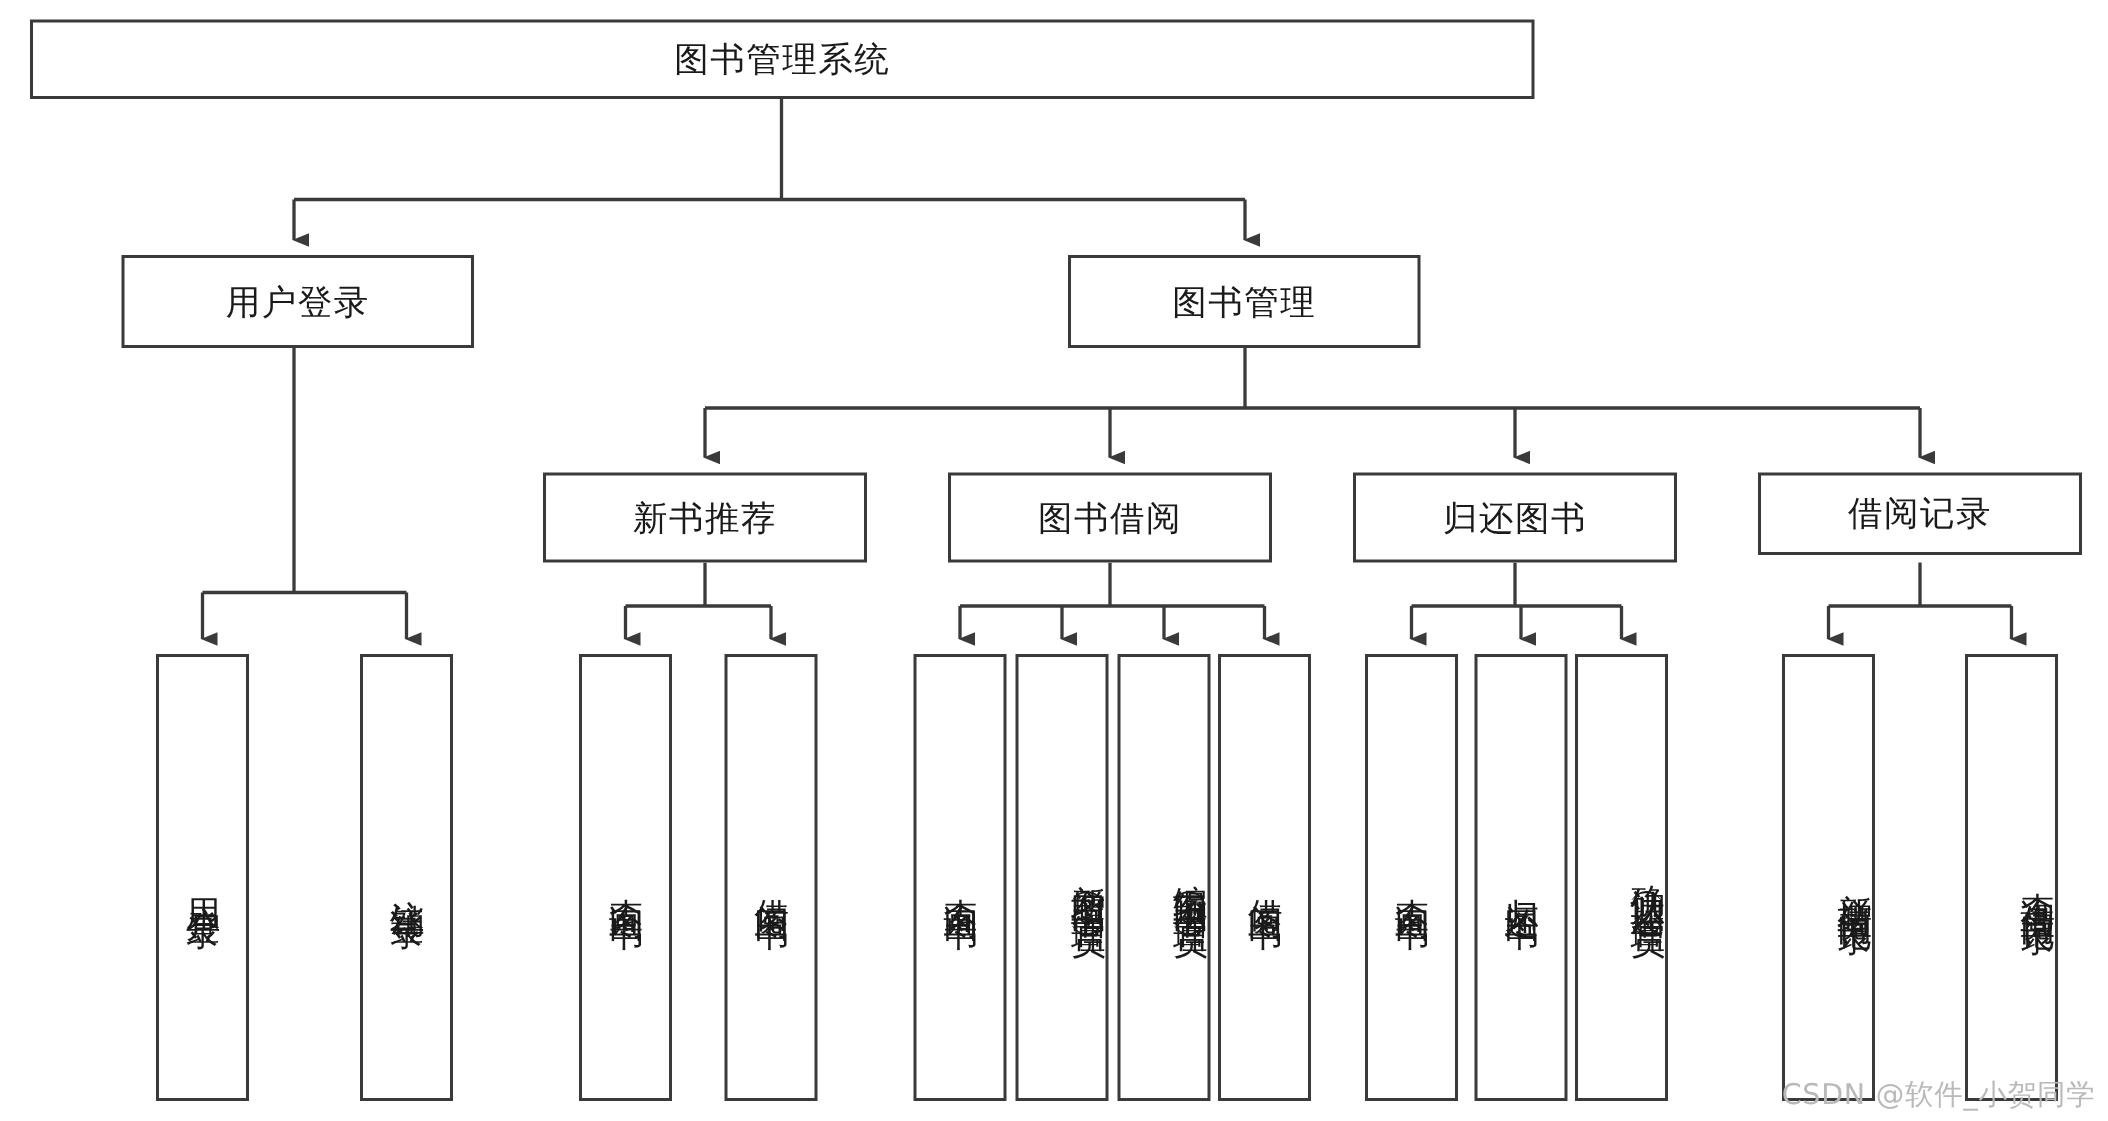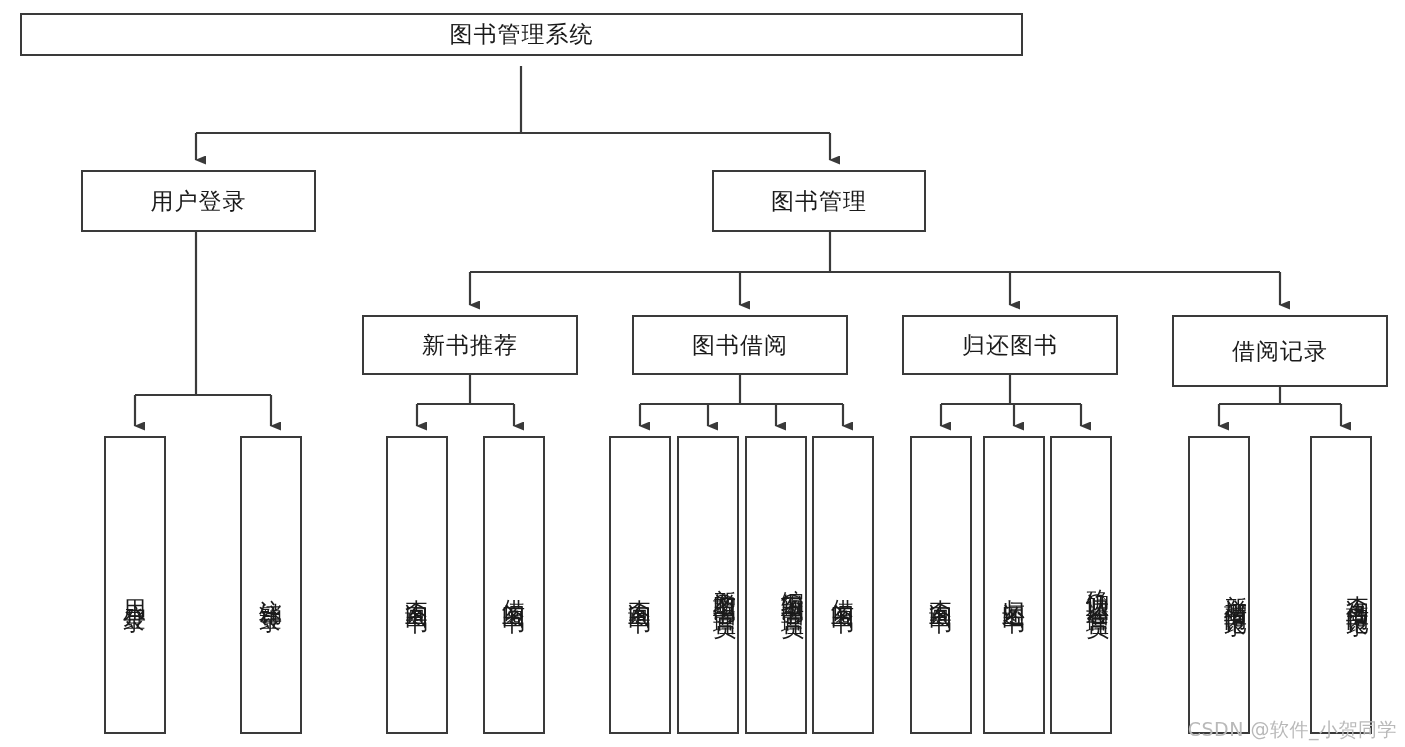--- a/index.html
+++ b/index.html
@@ -63,41 +63,41 @@
       <path d="M1014,404 L1014,426" marker-end="url(#arr)"></path>
       <path d="M1081,404 L1081,426" marker-end="url(#arr)"></path>
 
       <path d="M1280,375 L1280,404"></path>
       <path d="M1219,404 L1341,404"></path>
       <path d="M1219,404 L1219,426" marker-end="url(#arr)"></path>
       <path d="M1341,404 L1341,426" marker-end="url(#arr)"></path>
     </g>
   </svg>
 
-  <div class="node h-node" style="left: 20px; top: 13px; width: 1003px; height: 43px;">
+  <div class="node h-node" style="left: 20px; top: 13px; width: 1003px; height: 53px;">
     <span>图书管理系统</span>
   </div>
 
   <div class="node h-node" style="left: 81px; top: 170px; width: 235px; height: 62px;">
     <span>用户登录</span>
   </div>
-  <div class="node h-node" style="left: 712px; top: 170px; width: 214px; height: 62px;">
+  <div class="node h-node" style="left: 712px; top: 170px; width: 235px; height: 62px;">
     <span>图书管理</span>
   </div>
 
   <div class="node h-node" style="left: 632px; top: 315px; width: 216px; height: 60px;">
     <span>图书借阅</span>
   </div>
   <div class="node h-node" style="left: 362px; top: 315px; width: 216px; height: 60px;">
     <span>新书推荐</span>
   </div>
   <div class="node h-node" style="left: 902px; top: 315px; width: 216px; height: 60px;">
     <span>归还图书</span>
   </div>
-  <div class="node h-node" style="left: 1172px; top: 315px; width: 216px; height: 72px;">
+  <div class="node h-node" style="left: 1172px; top: 315px; width: 216px; height: 55px;">
     <span>借阅记录</span>
   </div>
 
   <div class="node v-node centered" style="left: 104px; top: 436px; width: 62px; height: 298px;">
     <span>用户登录</span>
   </div>
   <div class="node v-node centered" style="left: 240px; top: 436px; width: 62px; height: 298px;">
     <span>注销登录</span>
   </div>
   <div class="node v-node centered" style="left: 386px; top: 436px; width: 62px; height: 298px;">

